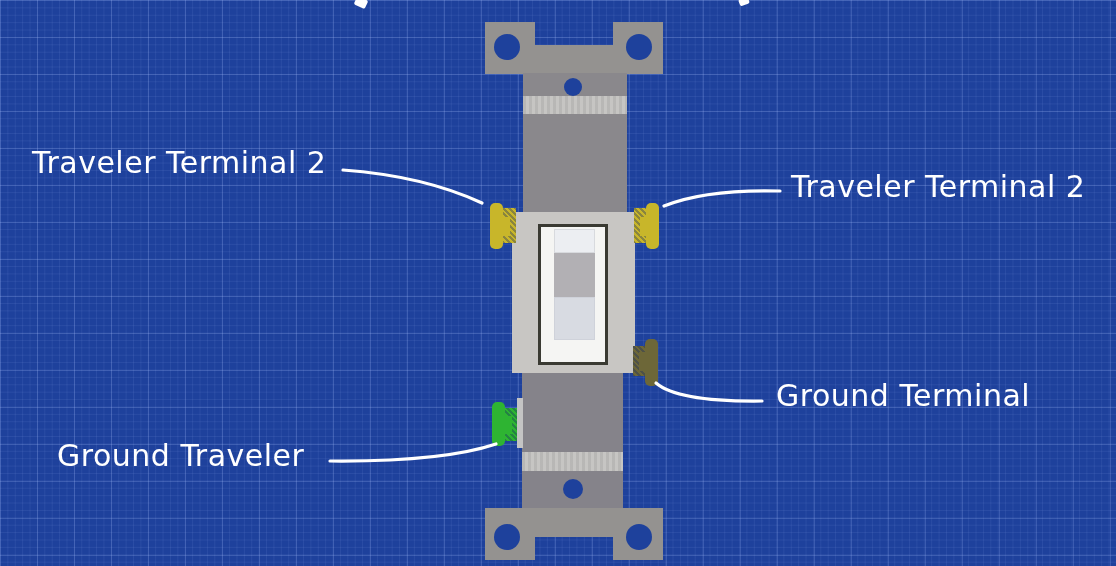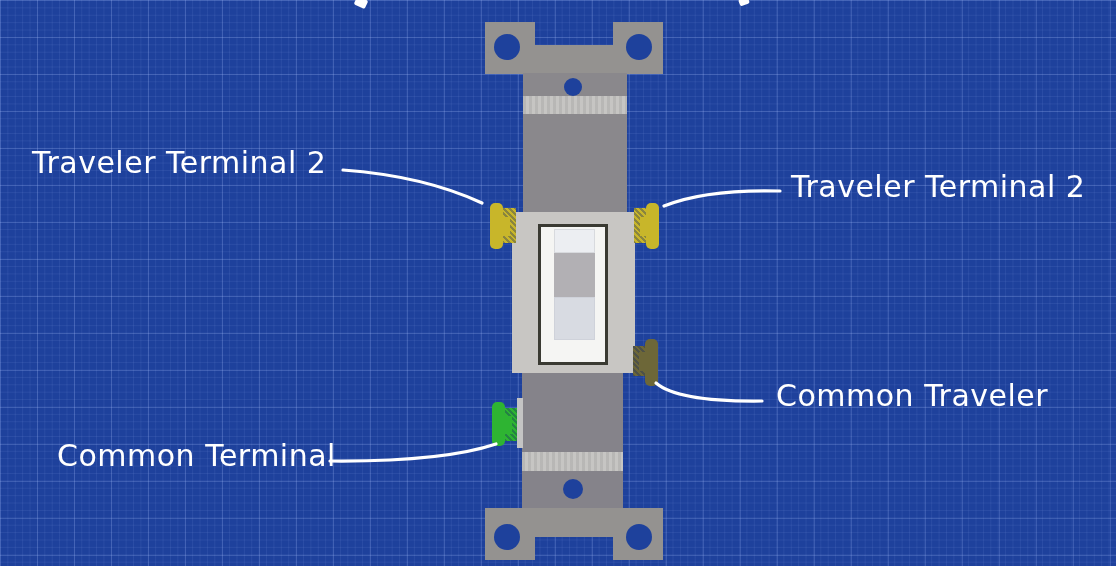--- a/index.html
+++ b/index.html
@@ -129,16 +129,16 @@
 
   <svg id="leaders" viewBox="0 0 1116 566">
     <path d="M343 170 Q424 176 482 203" fill="none" stroke-width="3.2" stroke-linecap="round" stroke="#ffffff"></path>
     <path d="M664 206 Q706 189 780 191" fill="none" stroke-width="3.2" stroke-linecap="round" stroke="#ffffff"></path>
     <path d="M656 383 Q678 402 762 401" fill="none" stroke-width="3.2" stroke-linecap="round" stroke="#ffffff"></path>
     <path d="M330 461 Q442 462 496 444" fill="none" stroke-width="3.2" stroke-linecap="round" stroke="#ffffff"></path>
   </svg>
 
   <div class="label lbl-tl">Traveler Terminal 2</div>
   <div class="label lbl-tr">Traveler Terminal 2</div>
-  <div class="label lbl-common">Common Traveler</div>
-  <div class="label lbl-ground">Common Terminal</div>
+  <div class="label lbl-common">Ground Terminal</div>
+  <div class="label lbl-ground">Ground Traveler</div>
 
 </div>
 
 </body></html>

